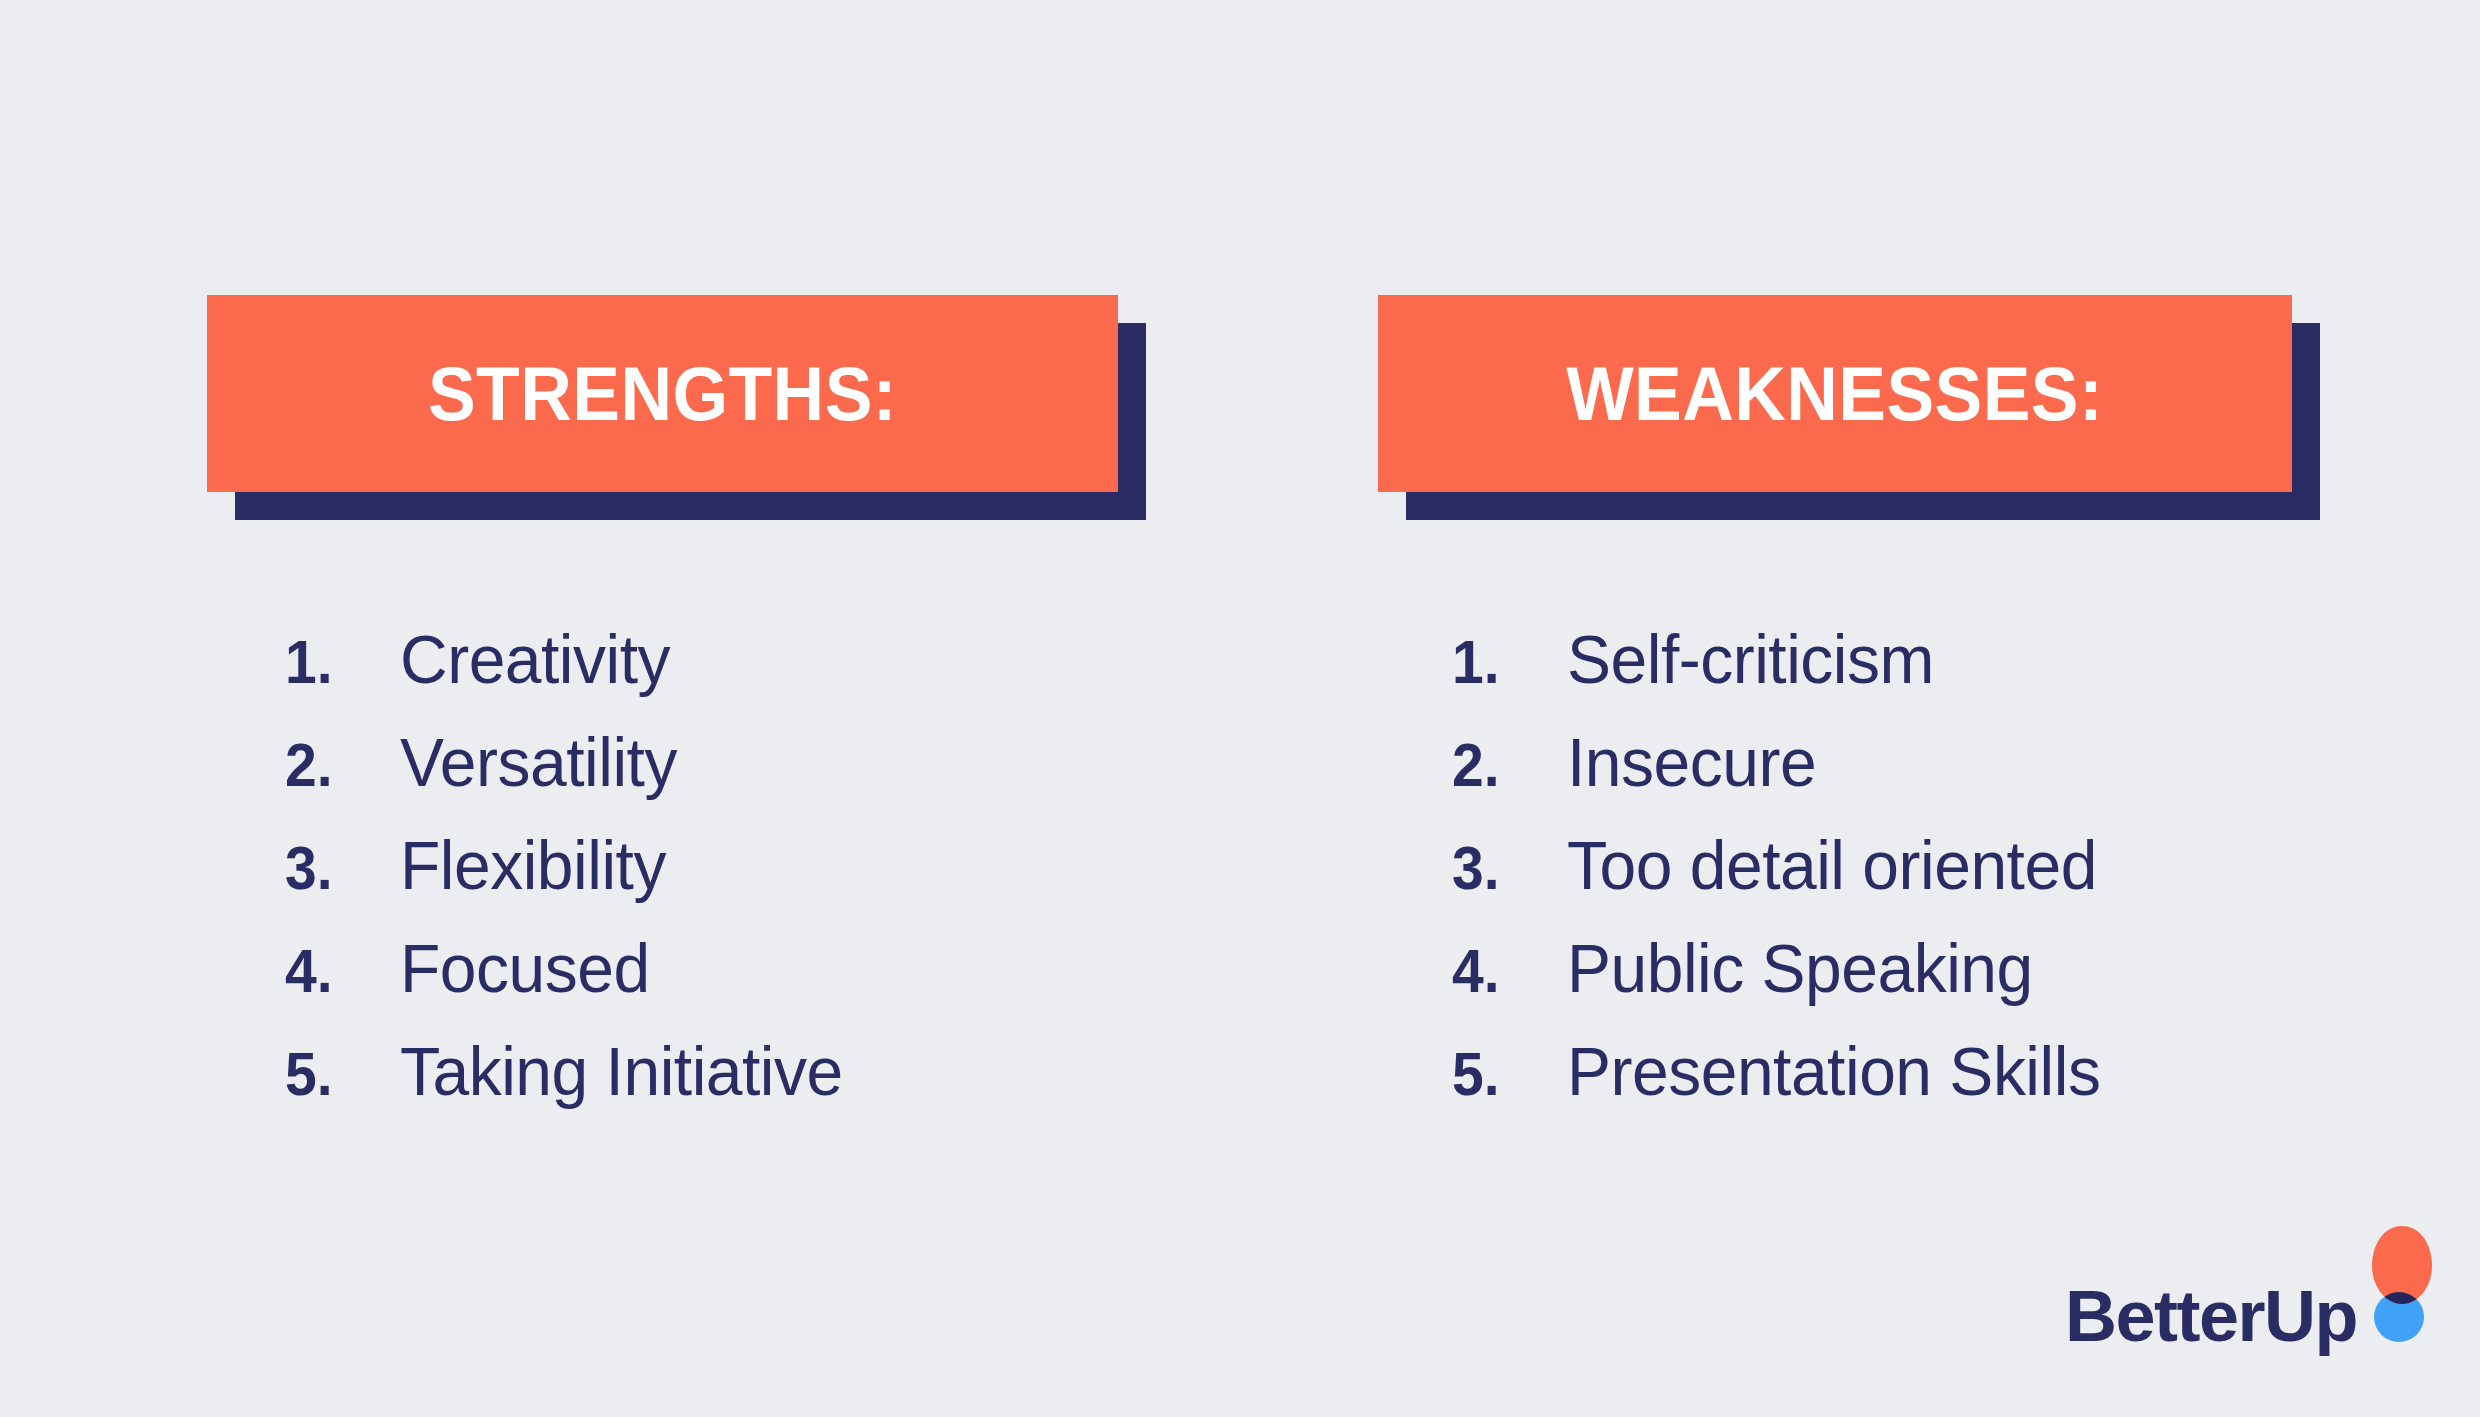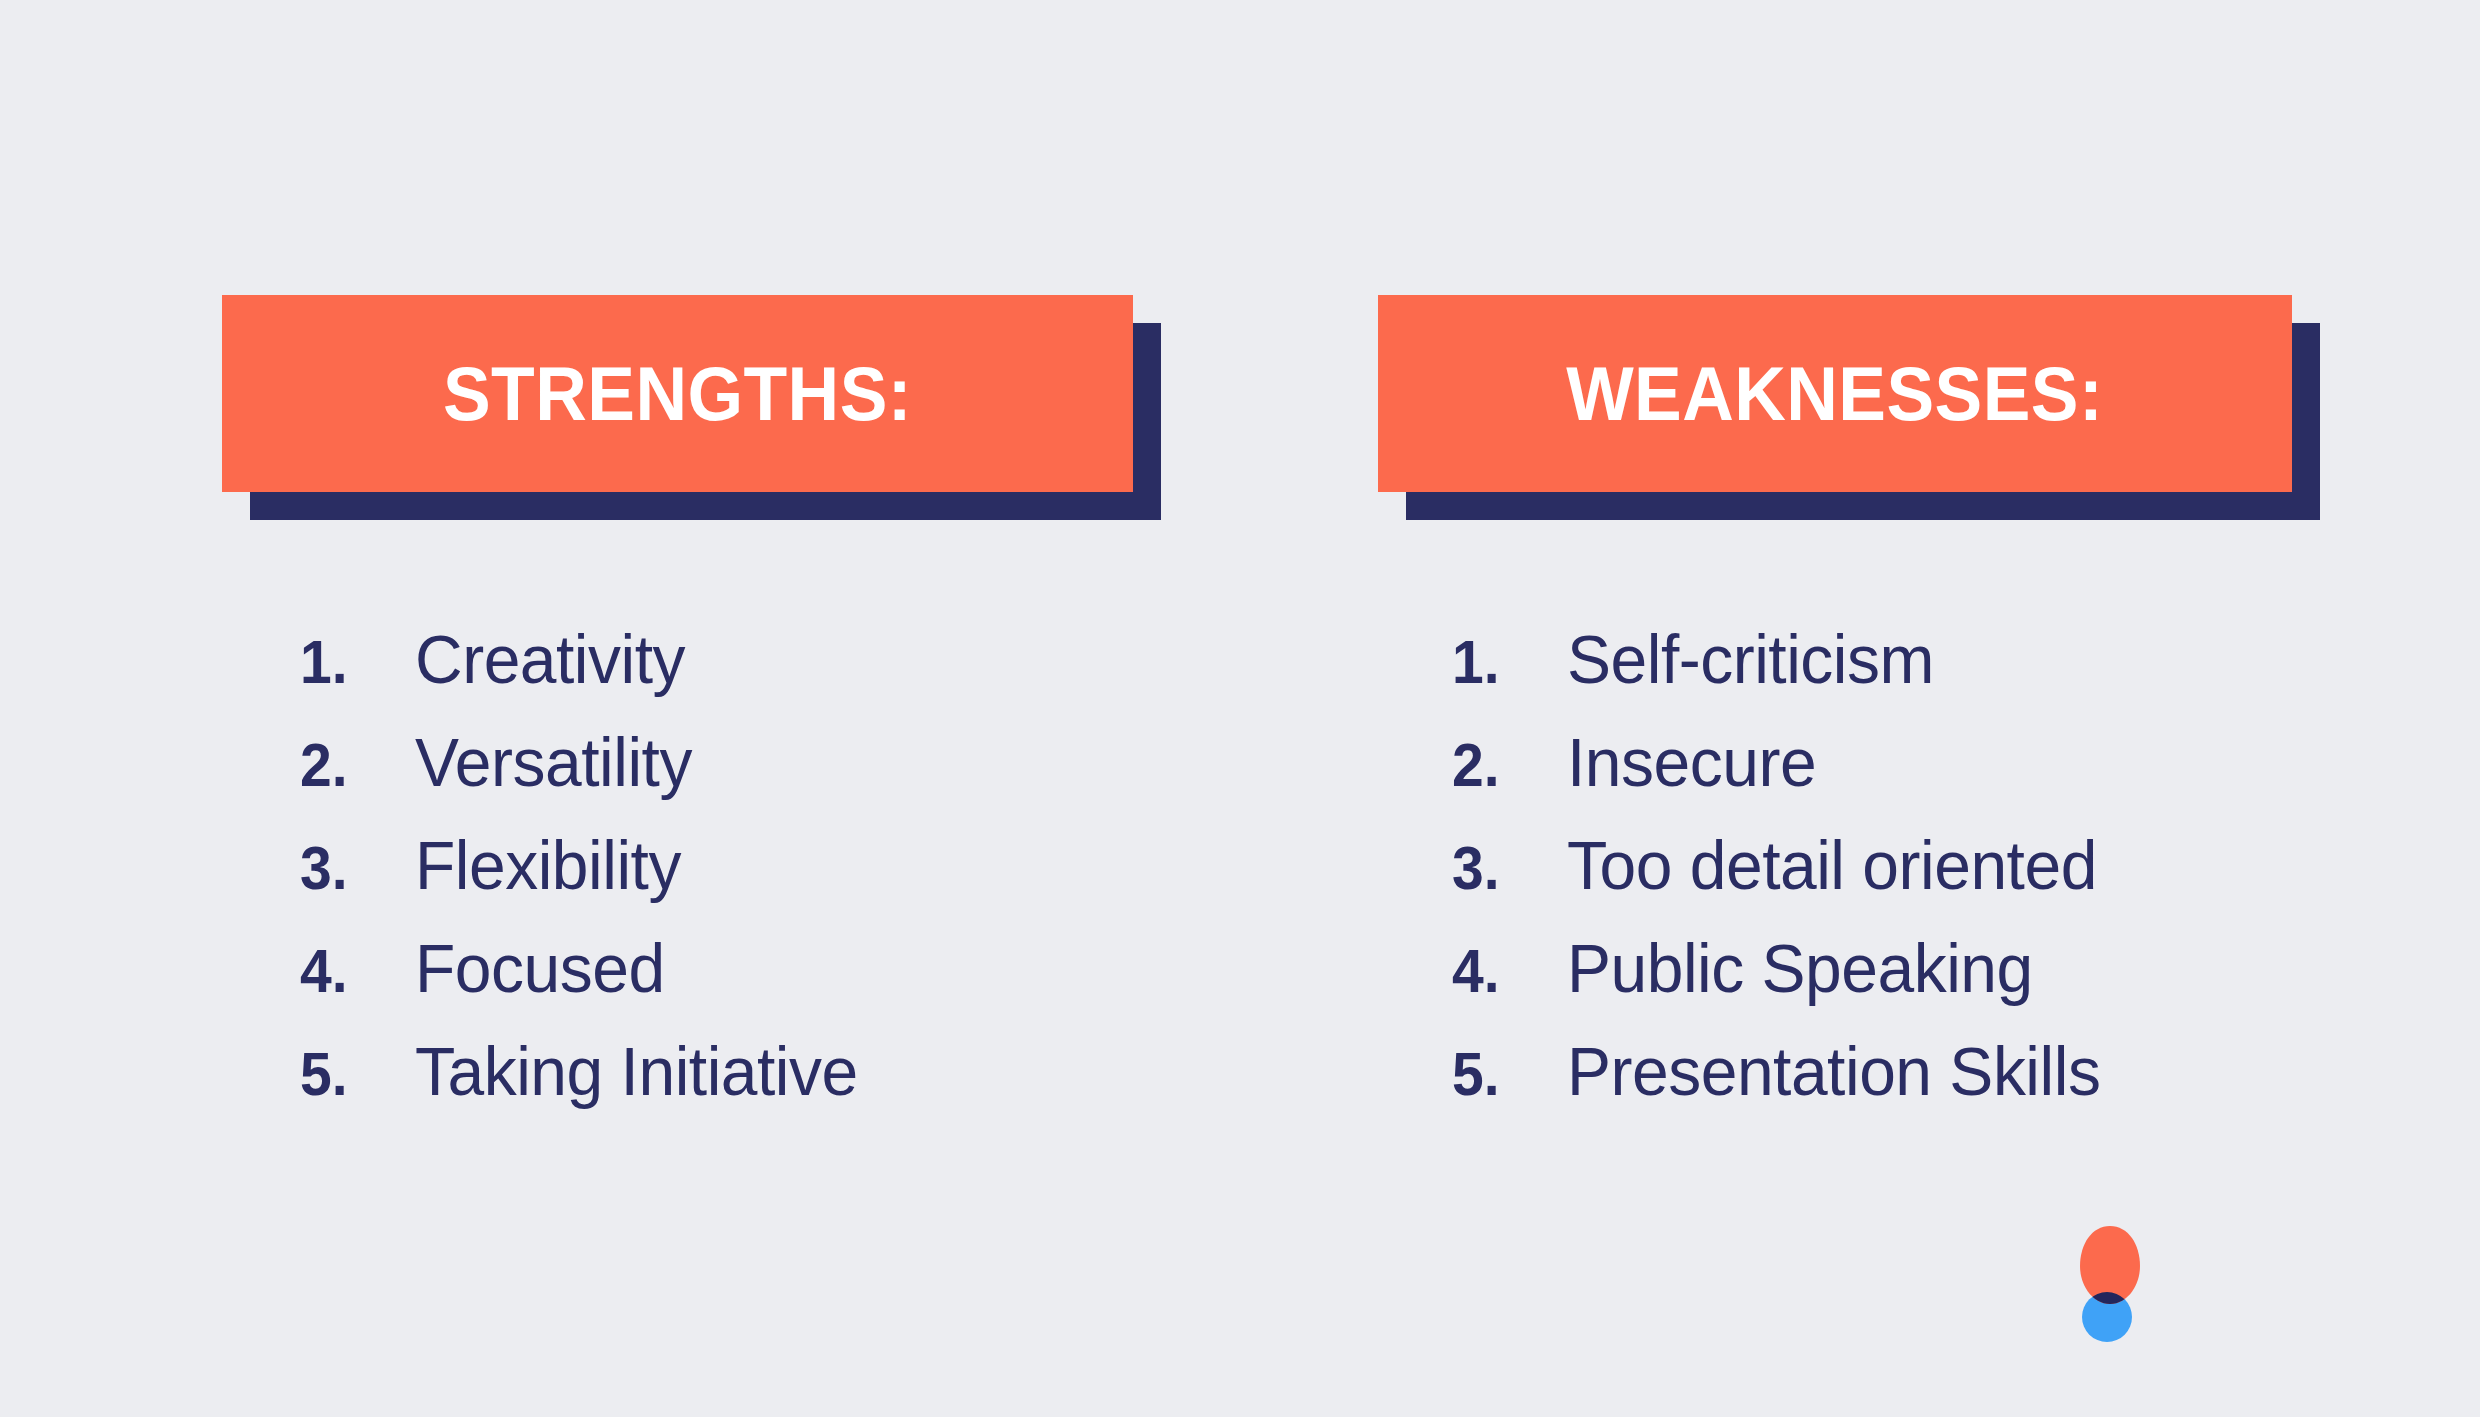--- a/index.html
+++ b/index.html
@@ -19,21 +19,21 @@
     position: absolute;
     inset: 0;
     background: #ECEDF1;
   }
 
   
   .panel {
     position: absolute;
     top: 295px;
   }
-  .panel--strengths { left: 207px; width: 911px; margin-left: 15px; }
+  .panel--strengths { left: 207px; width: 911px; }
   .panel--weaknesses { left: 1334px; width: 914px; margin-left: 44px; }
 
   
   .banner {
     position: relative;
     width: 100%;
     height: 197px;
   }
   .banner__shadow {
     position: absolute;
@@ -196,20 +196,21 @@
       </li>
       <li class="list__item">
         <span class="list__num">5.</span>
         <span class="list__text">Presentation Skills</span>
       </li>
     </ol>
 
   </section>
 
   <div class="logo">
+    <span class="logo__wordmark">BetterUp</span>
     <span class="logo__mark">
       <svg width="66" height="124" viewBox="0 0 66 124" xmlns="http://www.w3.org/2000/svg">
         <defs>
           <clipPath id="blueCircleClip">
             <circle cx="30" cy="95" r="25"></circle>
           </clipPath>
         </defs>
 
         <circle cx="30" cy="95" r="25" fill="#3FA2F7"></circle>
 

